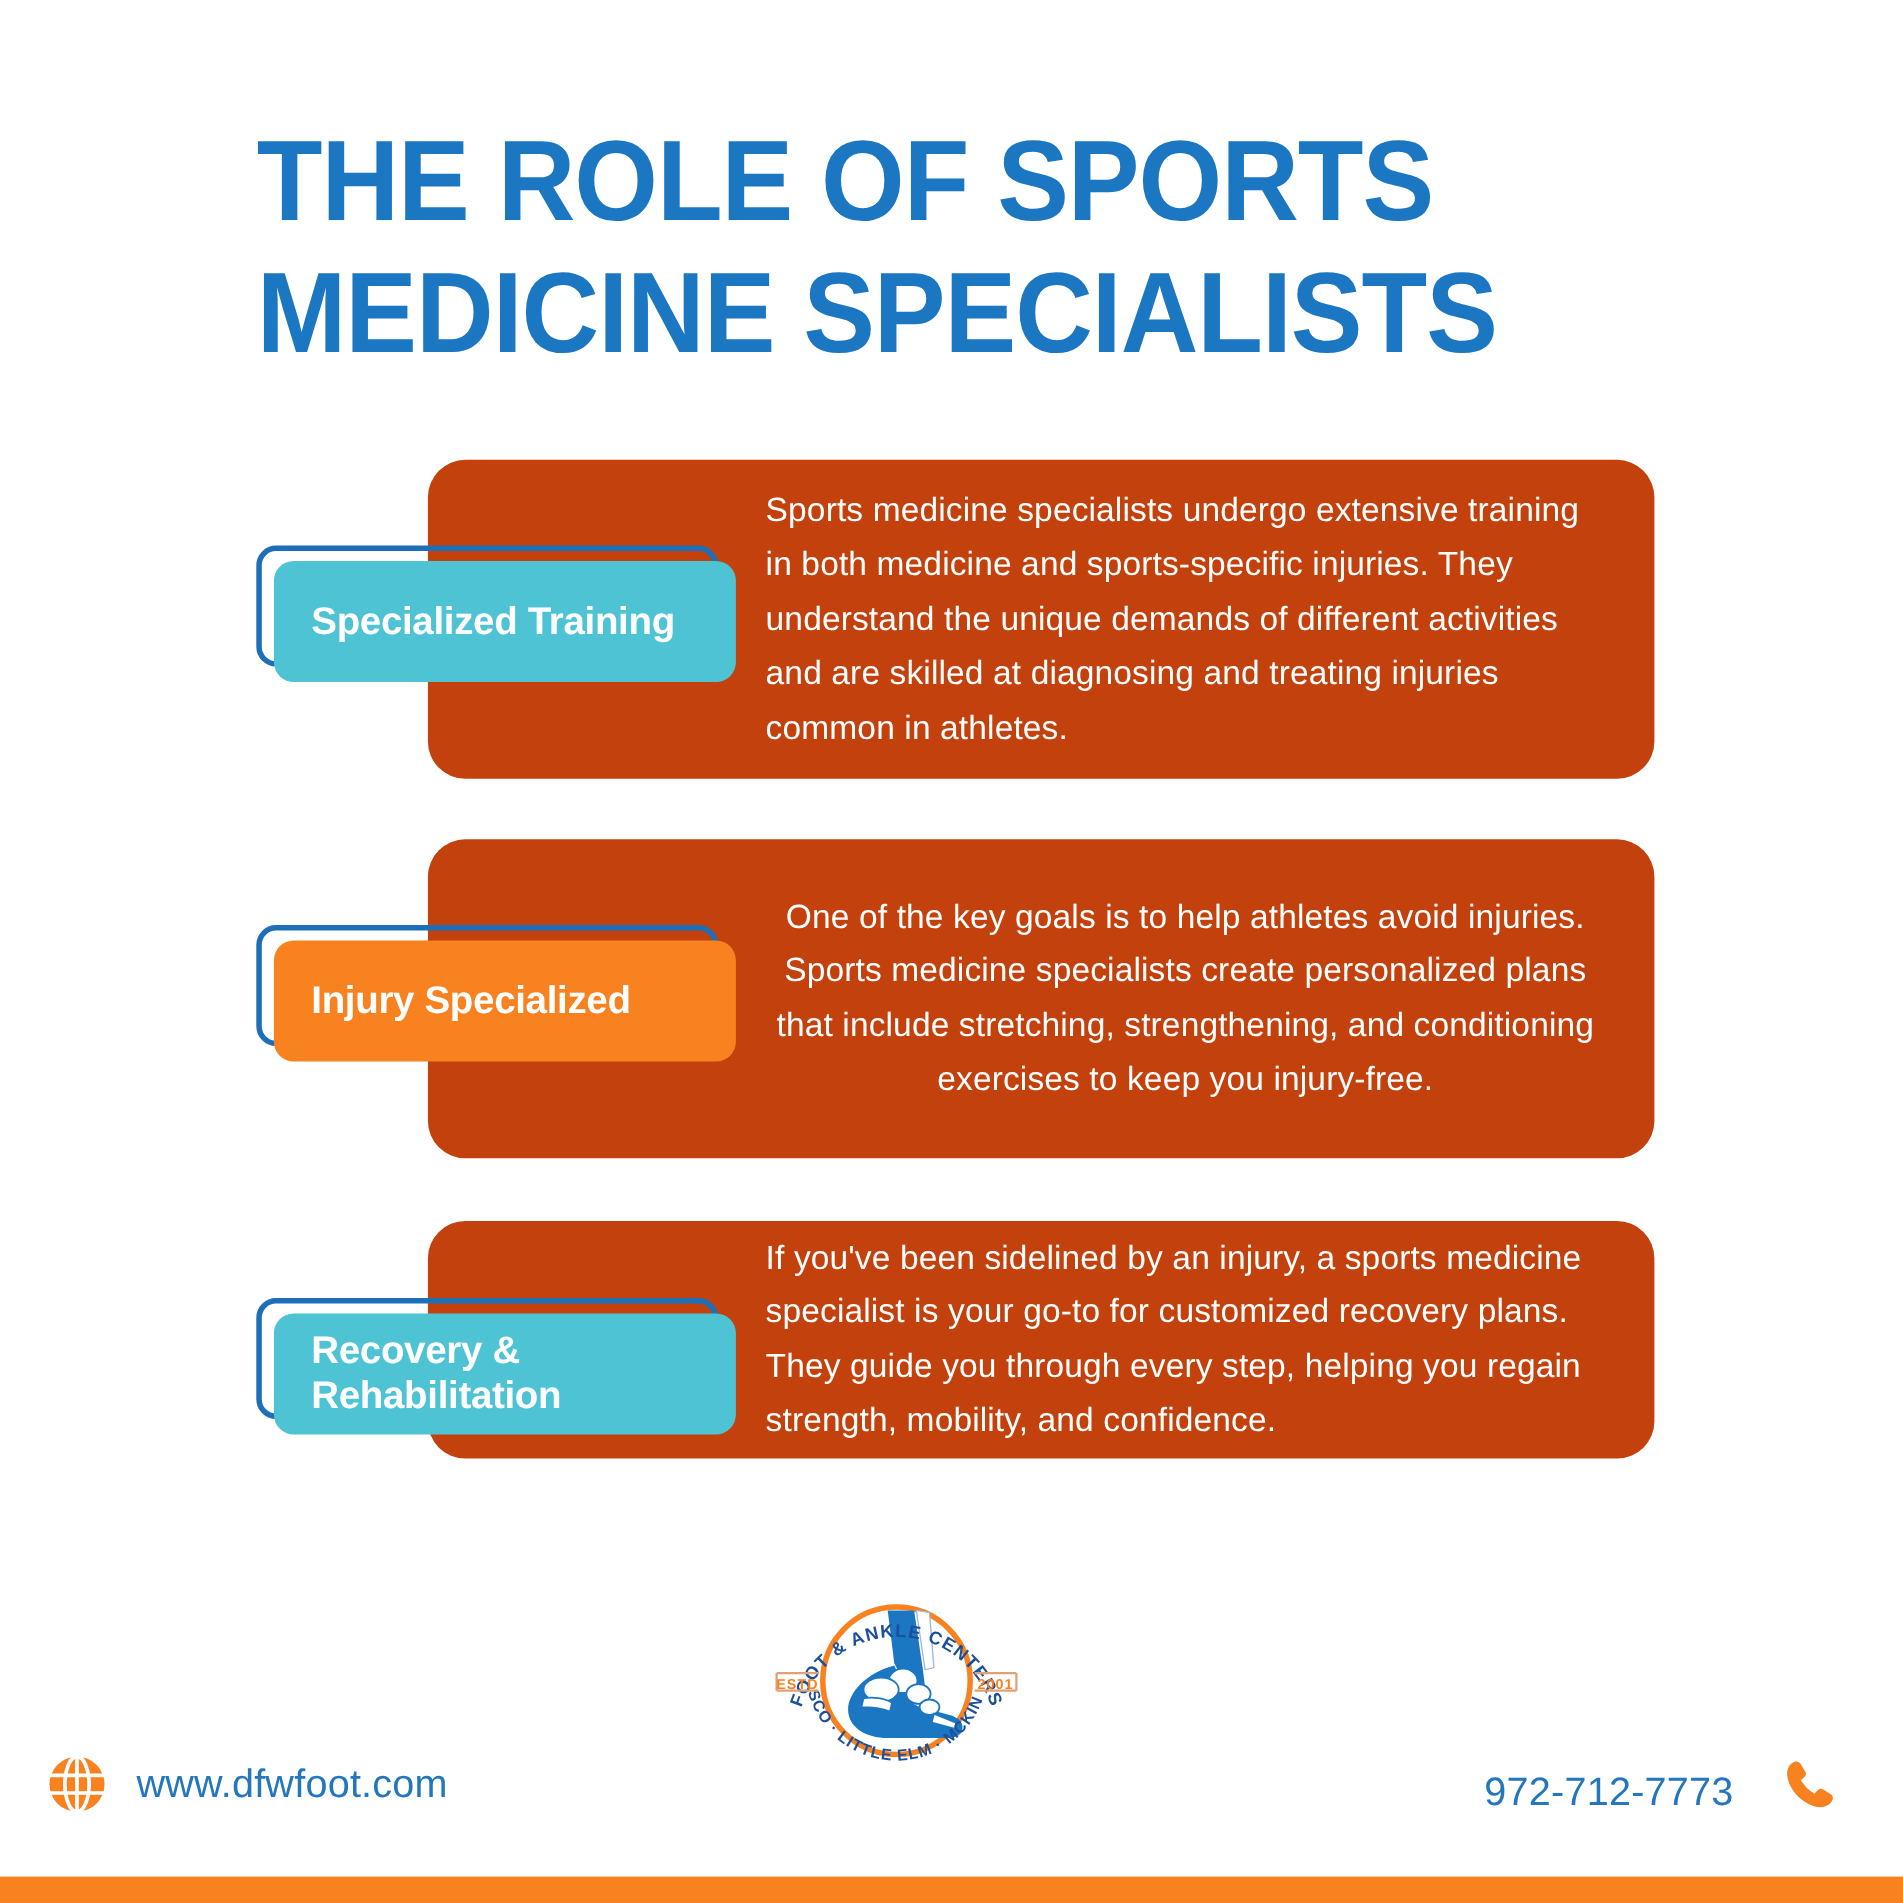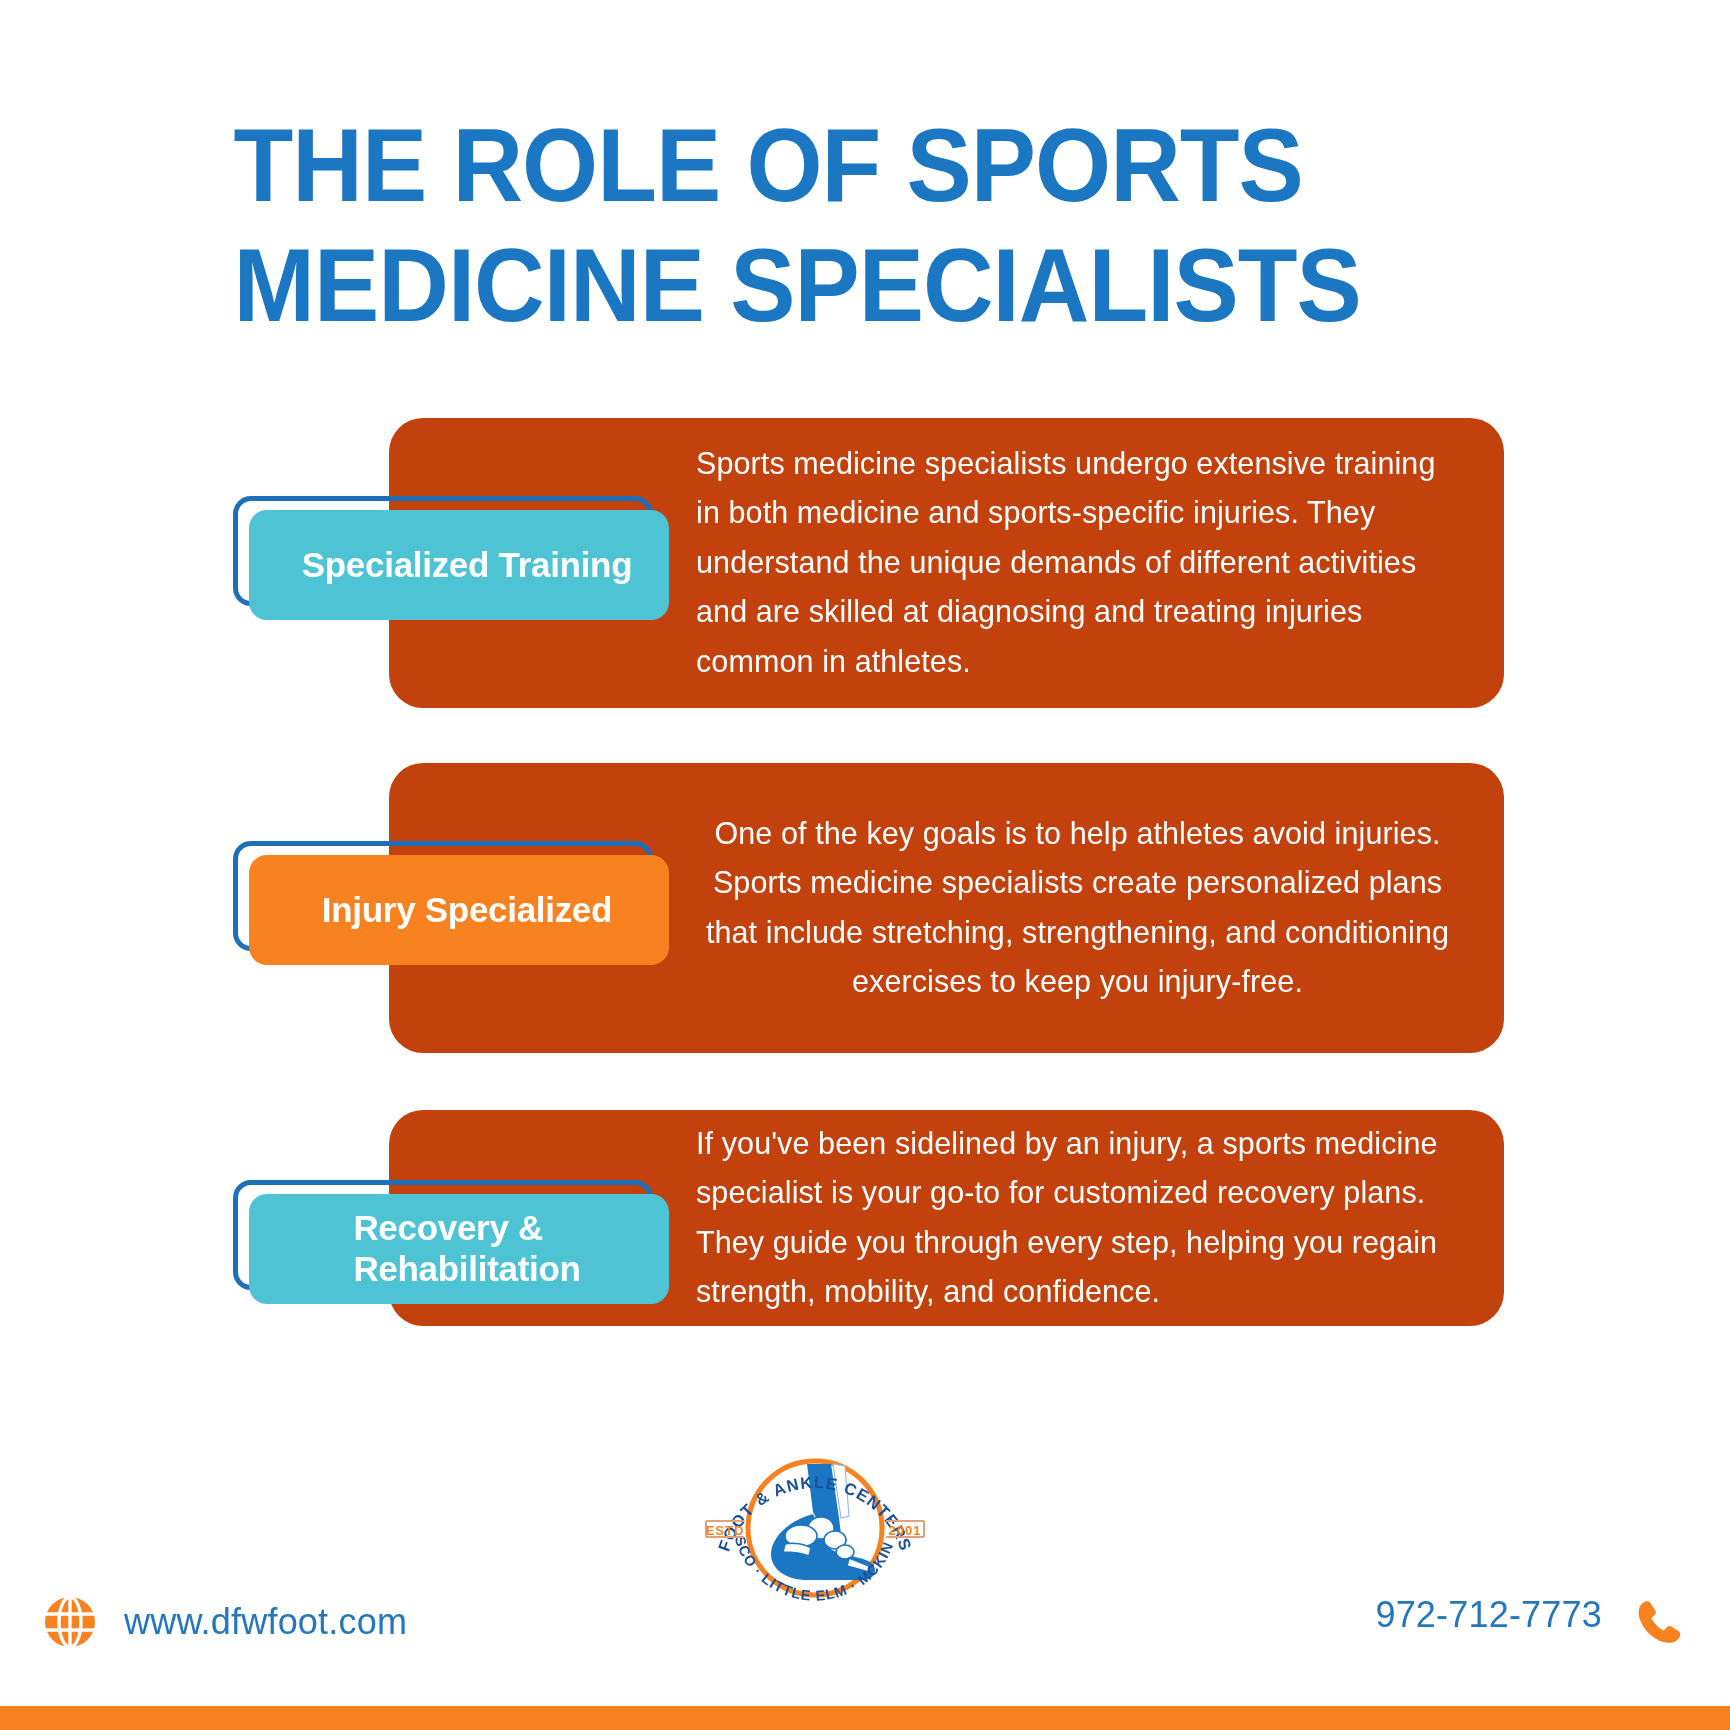--- a/index.html
+++ b/index.html
@@ -86,22 +86,21 @@
   }
   .label-pill {
     position: absolute;
     left: 16px;
     top: 14px;
     width: 420px;
     height: 110px;
     border-radius: 18px;
     display: flex;
     align-items: center;
-    padding: 0 0 0 16px;
-    justify-content: center;
+    padding: 0 0 0 34px;
   }
   .label-pill.teal   { background: #4ec3d4; }
   .label-pill.orange { background: #f8821f; }
 
   .label-text {
     color: #ffffff;
     font-weight: 700;
     font-size: 35px;
     line-height: 1.16;
     letter-spacing: -0.3px;
@@ -129,25 +128,25 @@
     position: absolute;
     left: 42px;
     top: 14px;
     display: flex;
     align-items: center;
     gap: 26px;
     text-align: center;
   }
   .footer-right {
     position: absolute;
-    right: 42px;
+    right: 56px;
     top: 14px;
     display: flex;
-    align-items: flex-start;
-    gap: 30px;
+    align-items: flex-end;
+    gap: 42px;
   }
   .footer-text {
     color: #2477bc;
     font-size: 36px;
     letter-spacing: 0.2px;
     font-weight: 400;
   }
   .bottom-bar {
     position: absolute;
     left: 0;

